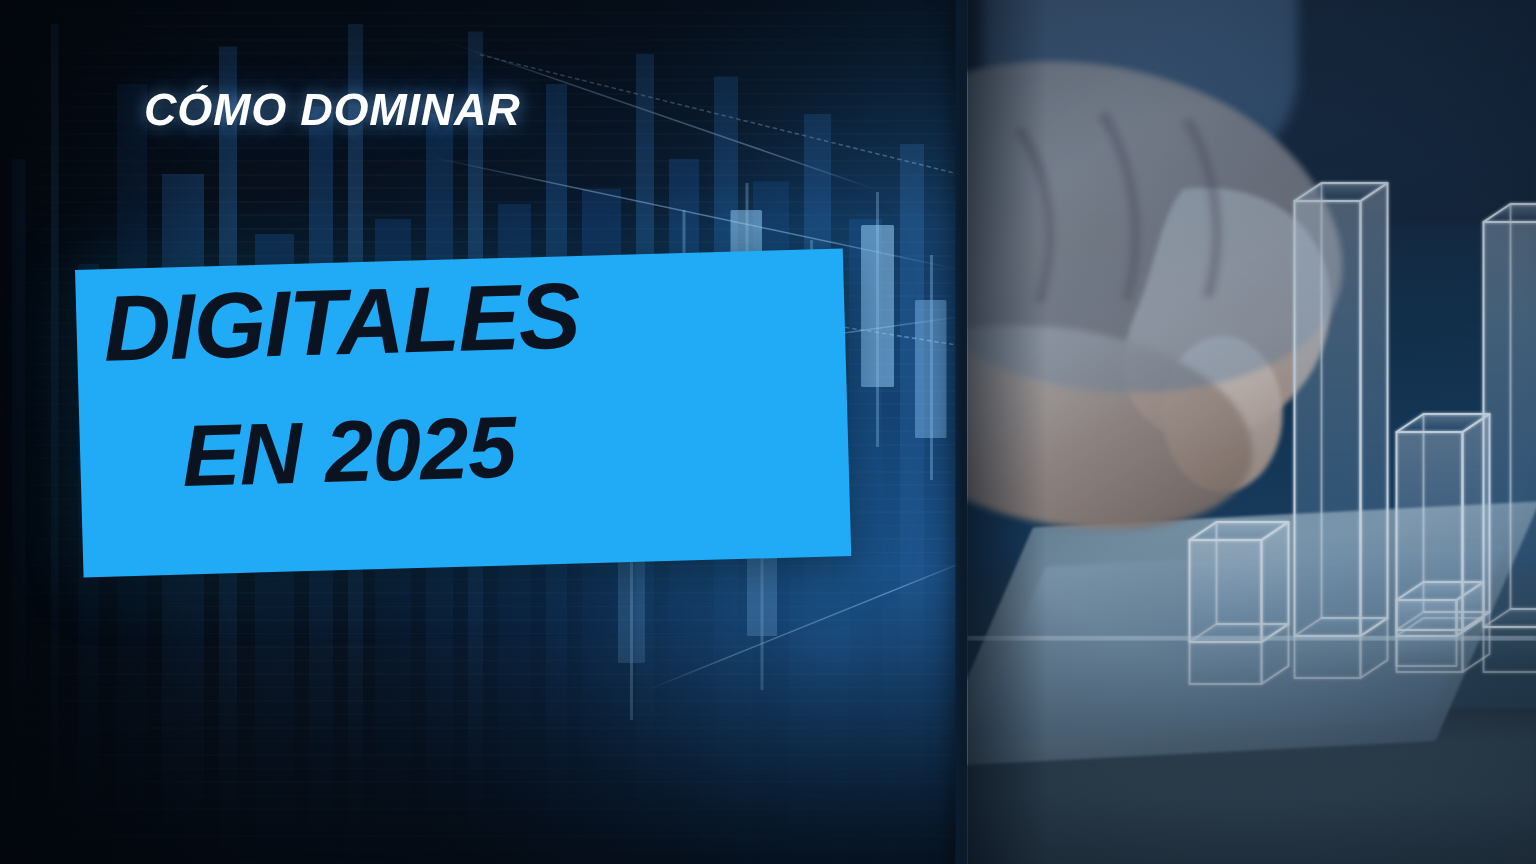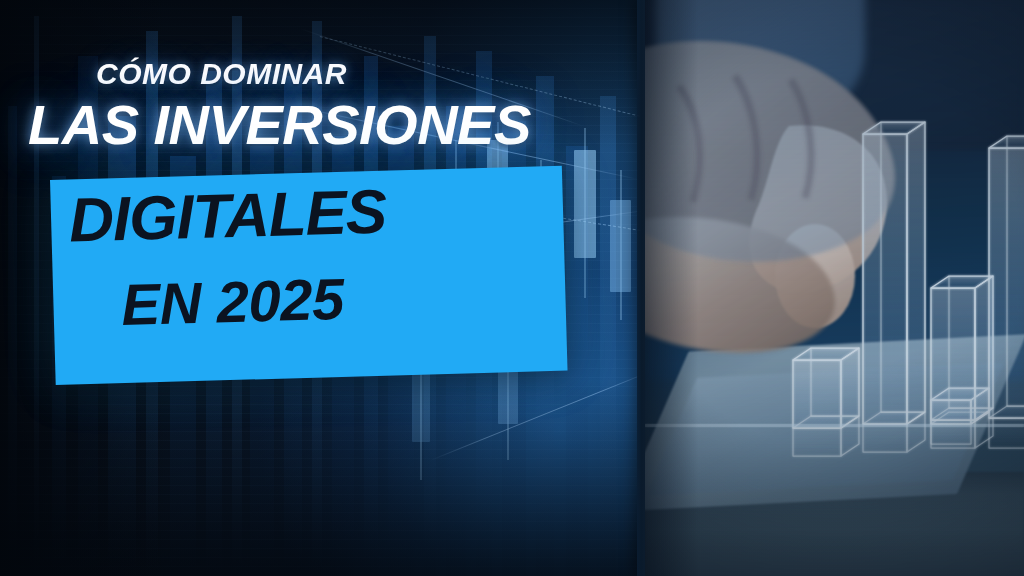--- a/index.html
+++ b/index.html
@@ -150,21 +150,20 @@
       <div class="trend" style="left:286px;top:104px;width:360px;transform:rotate(12deg);"></div>
       <div class="trend dashed" style="left:300px;top:176px;width:350px;transform:rotate(9deg);"></div>
       <div class="trend" style="left:360px;top:250px;width:290px;transform:rotate(-8deg);"></div>
       <div class="trend" style="left:430px;top:460px;width:240px;transform:rotate(-22deg);"></div>
     </div>
 
     <div id="left-vignette"></div>
 
     <div id="headline">
       <div id="kicker">CÓMO DOMINAR</div>
-      <div id="line2">LAS INVERSIONES</div>
       <div id="blue-plate"></div>
       <div id="plate-text">
         <div id="line3">DIGITALES</div>
         <div id="line4">EN 2025</div>
       </div>
     </div>
   </div>
 
   <div id="divider"></div>
 

